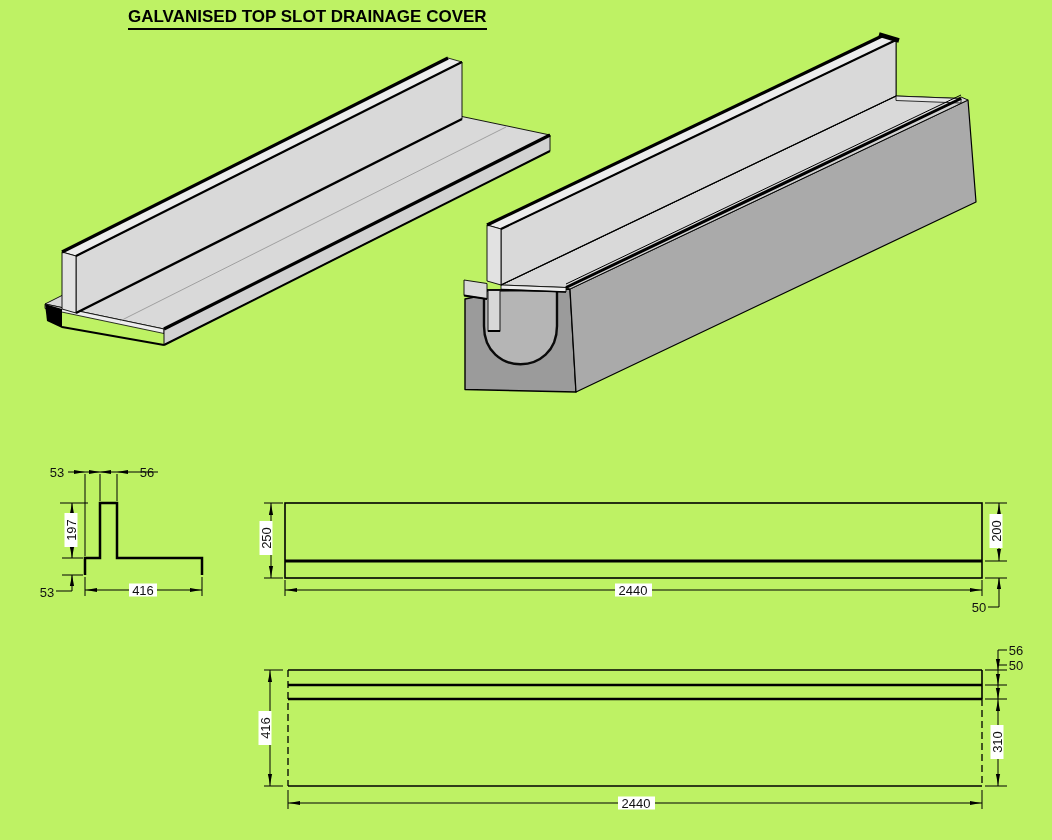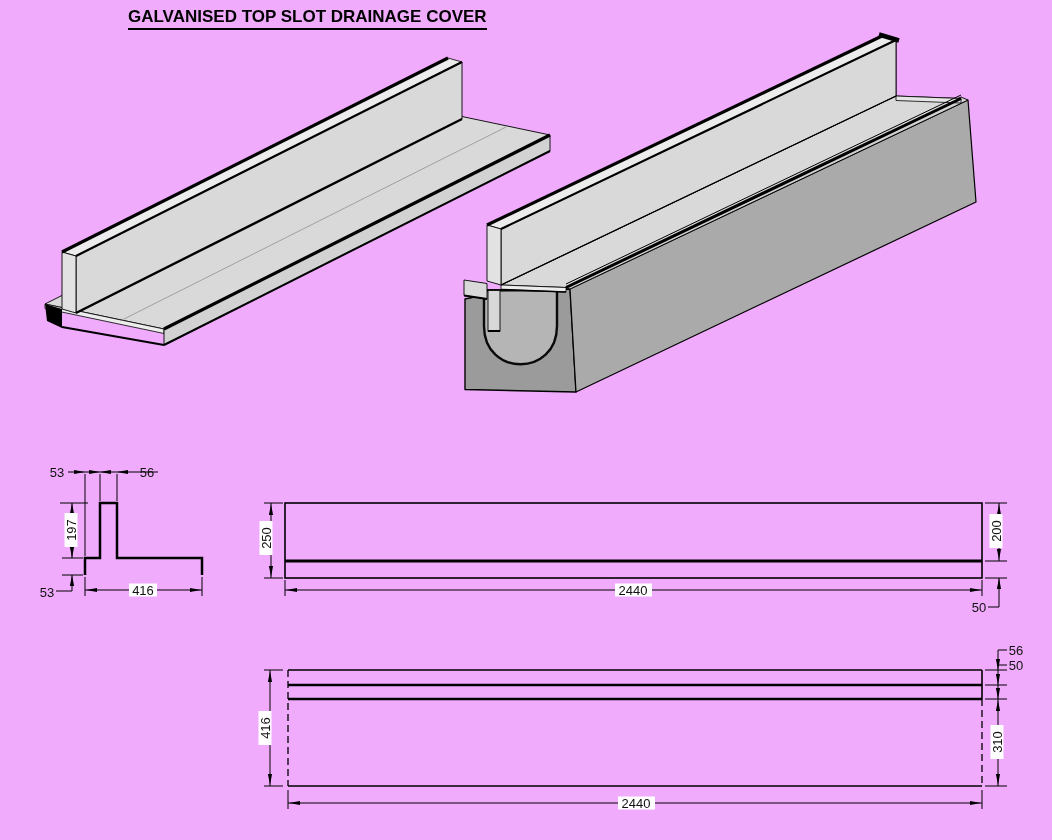--- a/index.html
+++ b/index.html
@@ -1,17 +1,17 @@
 <!DOCTYPE html>
 <html><head>
 <meta charset="utf-8">
 <style>
   html,body{margin:0;padding:0;background:#ffffff;}
   body{font-family:"Liberation Sans", sans-serif;}
-  #page{position:relative;width:1052px;height:840px;background:#f0abfc;overflow:hidden;}
+  #page{position:relative;width:1052px;height:840px;background:#bef264;overflow:hidden;}
   #title{
     position:absolute;left:128px;top:7px;
     font-size:17px;font-weight:bold;color:#000;
     letter-spacing:0px;
     border-bottom:2.2px solid #000;
     padding-bottom:1px;
     white-space:nowrap;
   }
   svg{position:absolute;left:0;top:0;}
   text{font-family:"Liberation Sans", sans-serif;font-size:13px;fill:#111;}

